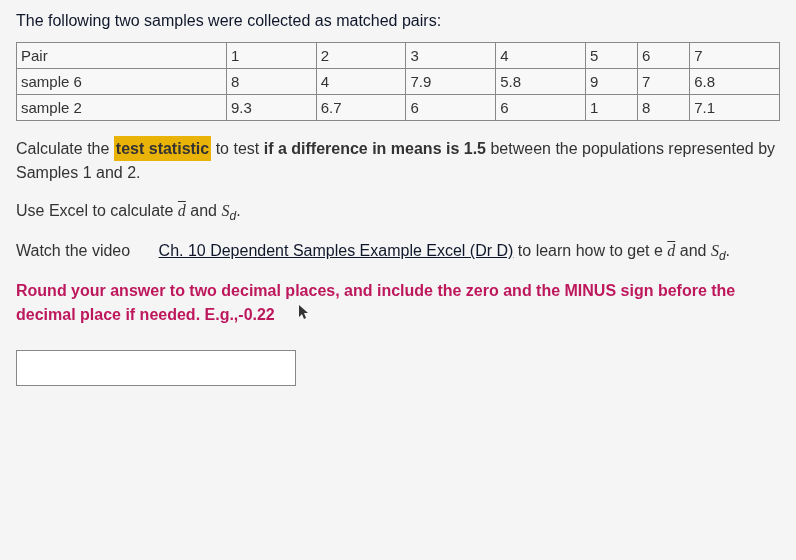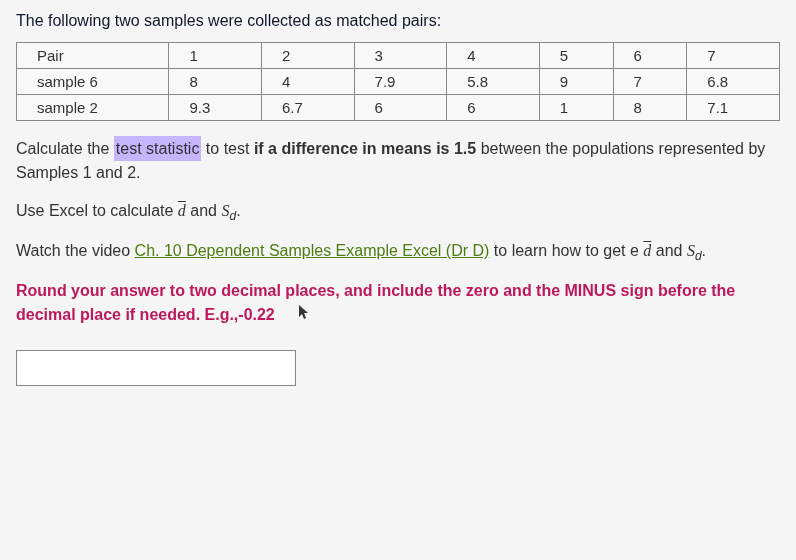--- a/index.html
+++ b/index.html
@@ -21,54 +21,56 @@
       color: #0f172a;
     }
     table {
       border-collapse: collapse;
       width: 100%;
       margin-bottom: 16px;
       background: #f8f8f8;
     }
     td {
       border: 1px solid #888;
-      padding: 4px 20px;
+      padding: 4px 4px;
       font-size: 15px;
       text-align: left;
     }
     .para {
       font-size: 16px;
       line-height: 1.5;
       margin-bottom: 14px;
       color: #333;
     }
     .highlight {
-      background-color: #c4b5fd;
+      background-color: #eab308;
       padding: 4px 2px;
+      font-weight: bold;
     }
     .bold {
       font-weight: bold;
     }
     .italic {
       font-style: italic;
       font-family: 'Times New Roman', serif;
     }
     .sub {
       font-size: 0.75em;
       vertical-align: sub;
       font-style: italic;
     }
     .overline {
       text-decoration: overline;
       font-style: italic;
       font-family: 'Times New Roman', serif;
     }
     .link {
       text-decoration: underline;
-      color: #4d7c0f;
+      color: #0f172a;
+      margin-left: 24px;
     }
     .blue-bold {
       color: #be185d;
       font-weight: bold;
     }
     .answer-input {
       width: 280px;
       height: 36px;
       border: 1px solid #888;
       background: #fff;

